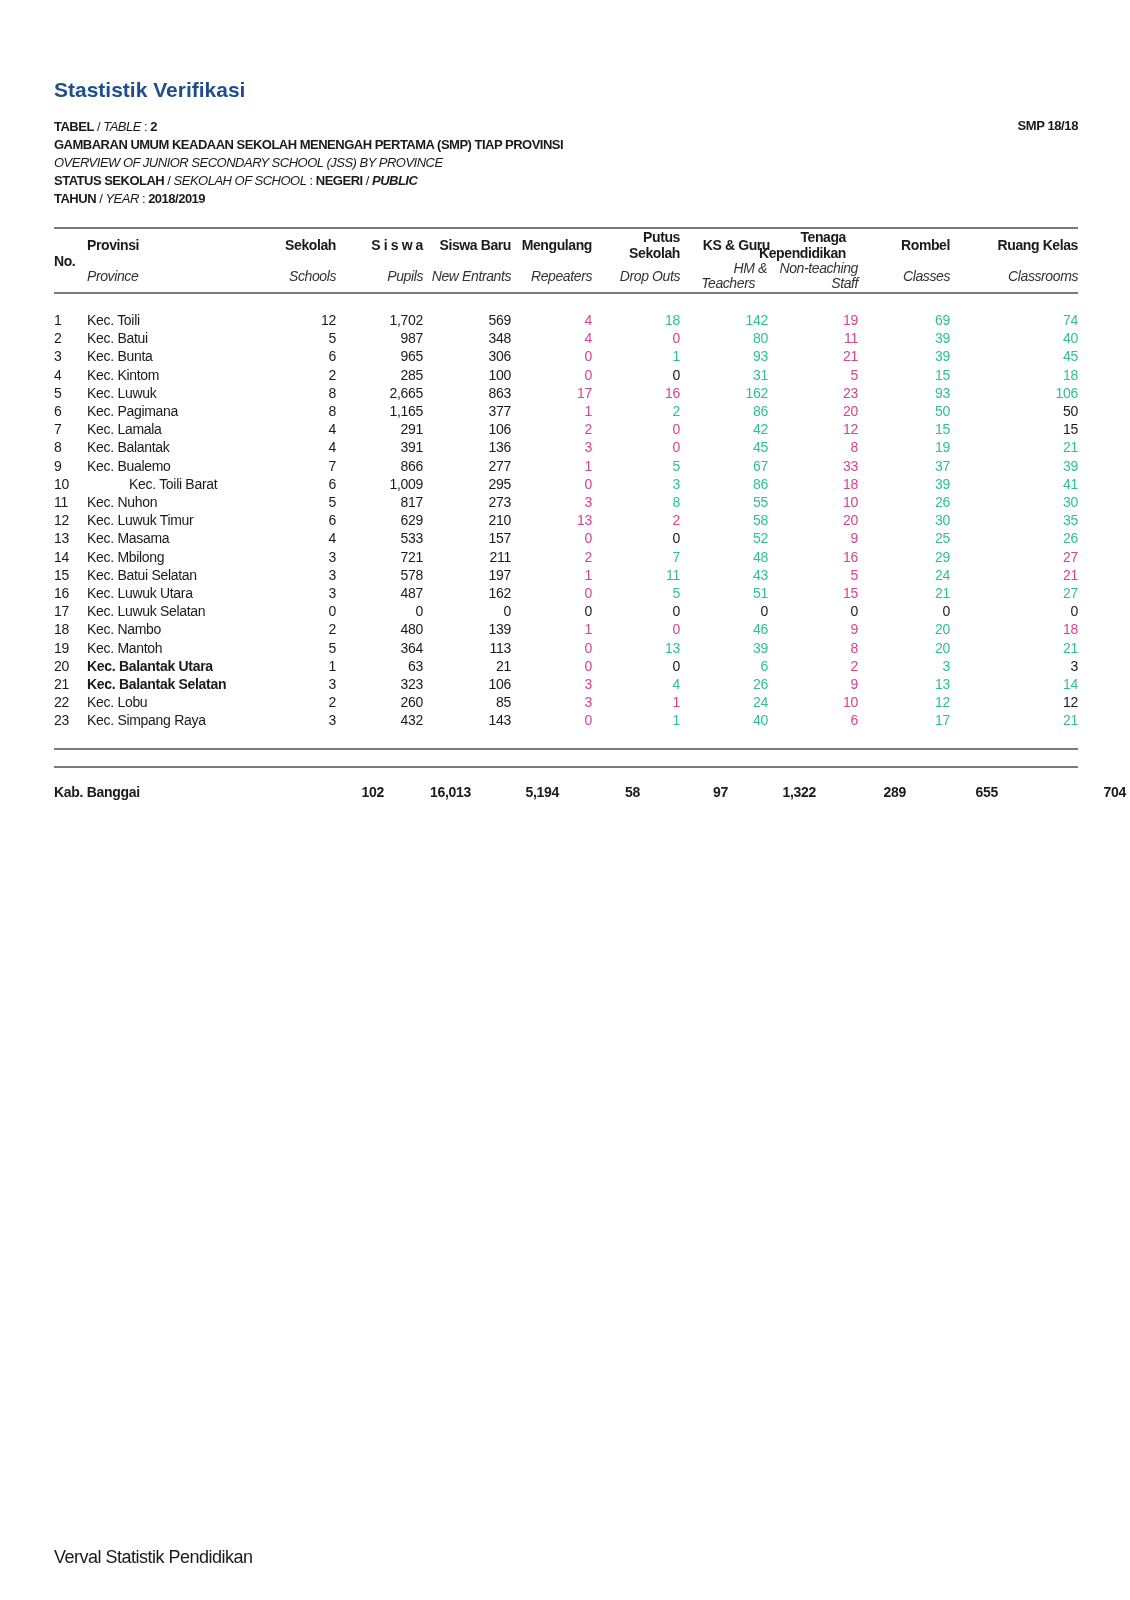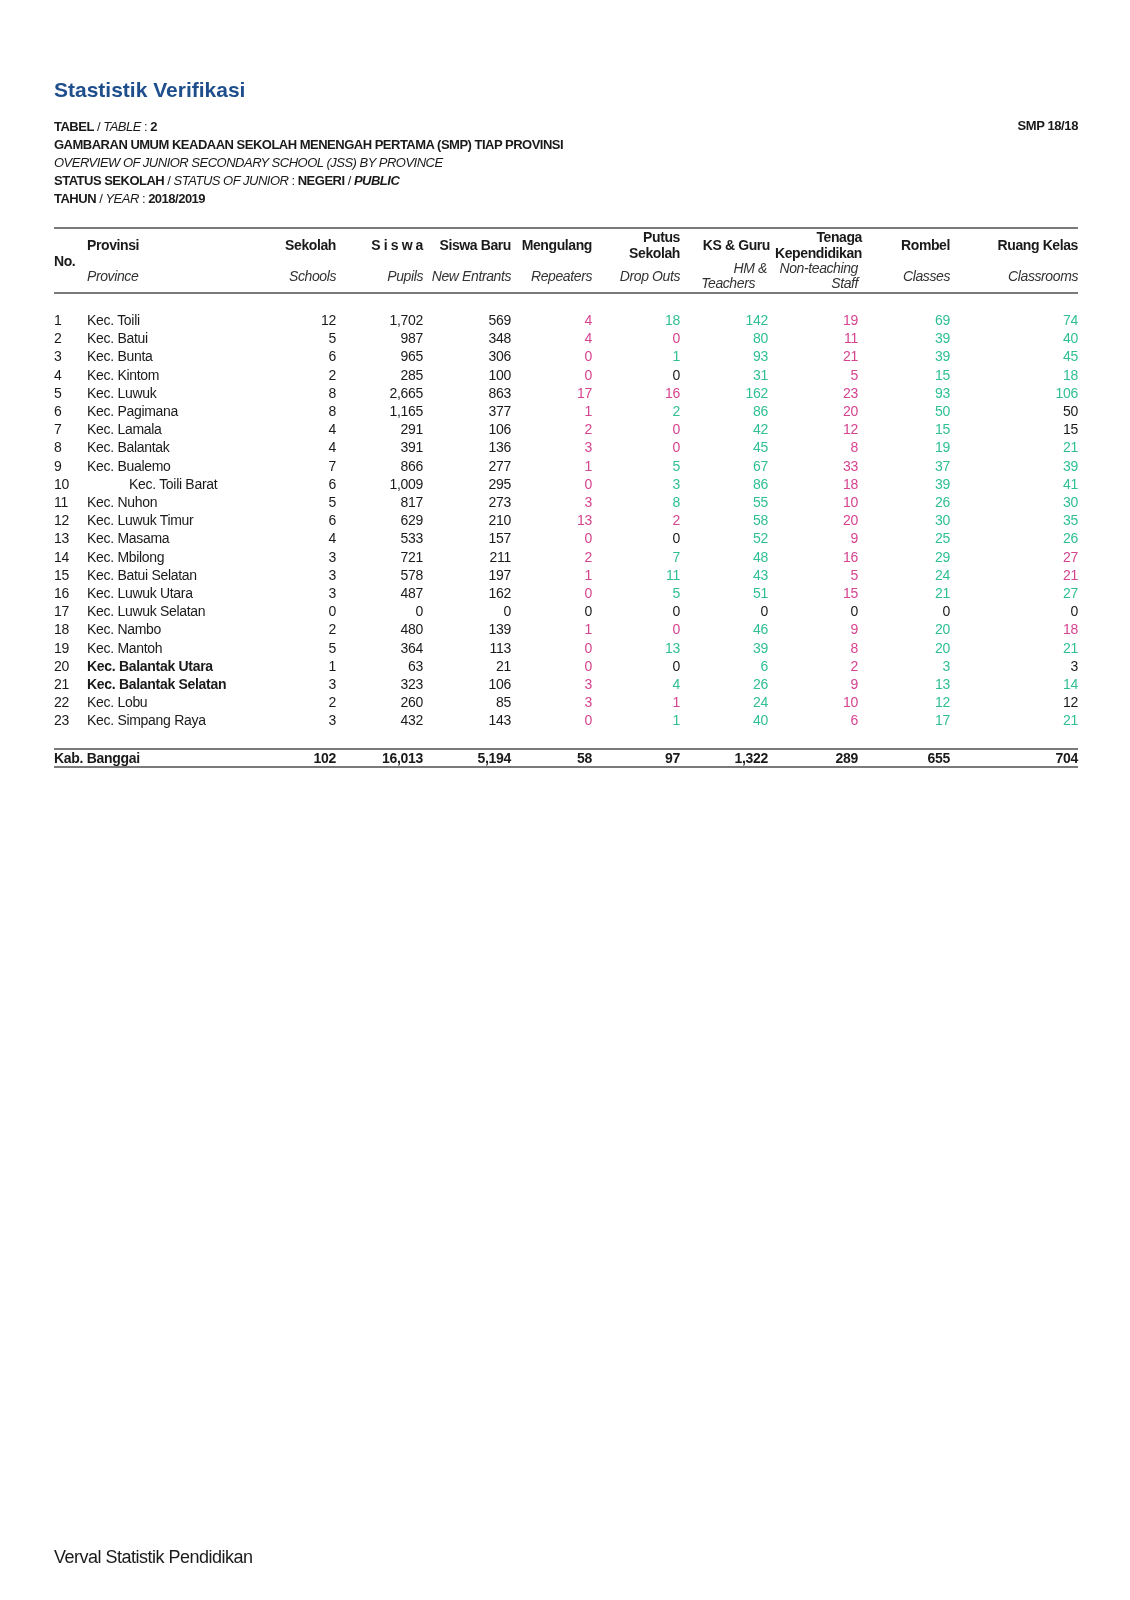--- a/index.html
+++ b/index.html
@@ -30,21 +30,21 @@
 <div class="page">
   <div class="title">Stastistik Verifikasi</div>
   <div class="page-no">SMP 18/18</div>
 
   <div class="meta" style="top:118px;">
     <b>TABEL</b> / <i>TABLE</i> : <b>2</b>
   </div>
   <div class="meta" style="top:136px;"><b>GAMBARAN UMUM KEADAAN SEKOLAH MENENGAH PERTAMA (SMP) TIAP PROVINSI</b></div>
   <div class="meta" style="top:154px;"><i>OVERVIEW OF JUNIOR SECONDARY SCHOOL (JSS) BY PROVINCE</i></div>
   <div class="meta" style="top:172px;">
-    <b>STATUS SEKOLAH</b> / <i>STATUS OF JUNIOR</i> : <b>NEGERI</b> / <b><i>PUBLIC</i></b>
+    <b>STATUS SEKOLAH</b> / <i>SEKOLAH OF SCHOOL</i> : <b>NEGERI</b> / <b><i>PUBLIC</i></b>
   </div>
   <div class="meta" style="top:190px;">
     <b>TAHUN</b> / <i>YEAR</i> : <b>2018/2019</b>
   </div>
 
   <div class="rule" style="top:227px;"></div>
   <div>
     <div class="th b" style="left:0; top:253px;">No.</div>
     <div class="th b" style="left:33px; top:237px;">Provinsi</div>
     <div class="th i" style="left:33px; top:268px;">Province</div>
@@ -60,21 +60,21 @@
 
     <div class="th b r" style="right:486px; top:237px;">Mengulang</div>
     <div class="th i r" style="right:486px; top:268px;">Repeaters</div>
 
     <div class="th b r" style="right:398px; top:229px; line-height:16px;"><span>Putus</span><br><span>Sekolah</span></div>
     <div class="th i r" style="right:398px; top:268px;">Drop Outs</div>
 
     <div class="th b r" style="right:308px; top:237px;">KS &amp; Guru</div>
     <div class="th i r" style="right:311px; top:261px; line-height:15px;"><span>HM &amp;</span><br><span style="margin-right:12px;">Teachers</span></div>
 
-    <div class="th b r" style="right:216px; top:229px; line-height:16px;"><span>Tenaga</span><br><span>Kependidikan</span></div>
+    <div class="th b r" style="right:232px; top:229px; line-height:16px;"><span>Tenaga</span><br><span>Kependidikan</span></div>
     <div class="th i r" style="right:220px; top:261px; line-height:15px;"><span>Non-teaching</span><br><span>Staff</span></div>
 
     <div class="th b r" style="right:128px; top:237px;">Rombel</div>
     <div class="th i r" style="right:128px; top:268px;">Classes</div>
 
     <div class="th b r" style="right:0; top:237px;">Ruang Kelas</div>
     <div class="th i r" style="right:0; top:268px;">Classrooms</div>
   </div>
   <div class="rule" style="top:292px;"></div>
 
@@ -374,21 +374,21 @@
         <span class="cell r pink" style="right:486px;">0</span>
         <span class="cell r green" style="right:398px;">1</span>
         <span class="cell r green" style="right:310px;">40</span>
         <span class="cell r pink" style="right:220px;">6</span>
         <span class="cell r green" style="right:128px;">17</span>
         <span class="cell r green" style="right:0px;">21</span>
       </div>
     </div>
 
   <div class="rule" style="top:748px;"></div>
-  <div class="row total" style="top:750px;">
+  <div class="row total" style="top:784px;padding-left:48px;">
     <span class="cell" style="left:0;">Kab. Banggai</span>
     <span class="cell r" style="right:742px;">102</span>
     <span class="cell r" style="right:655px;">16,013</span>
     <span class="cell r" style="right:567px;">5,194</span>
     <span class="cell r" style="right:486px;">58</span>
     <span class="cell r" style="right:398px;">97</span>
     <span class="cell r" style="right:310px;">1,322</span>
     <span class="cell r" style="right:220px;">289</span>
     <span class="cell r" style="right:128px;">655</span>
     <span class="cell r" style="right:0;">704</span>

